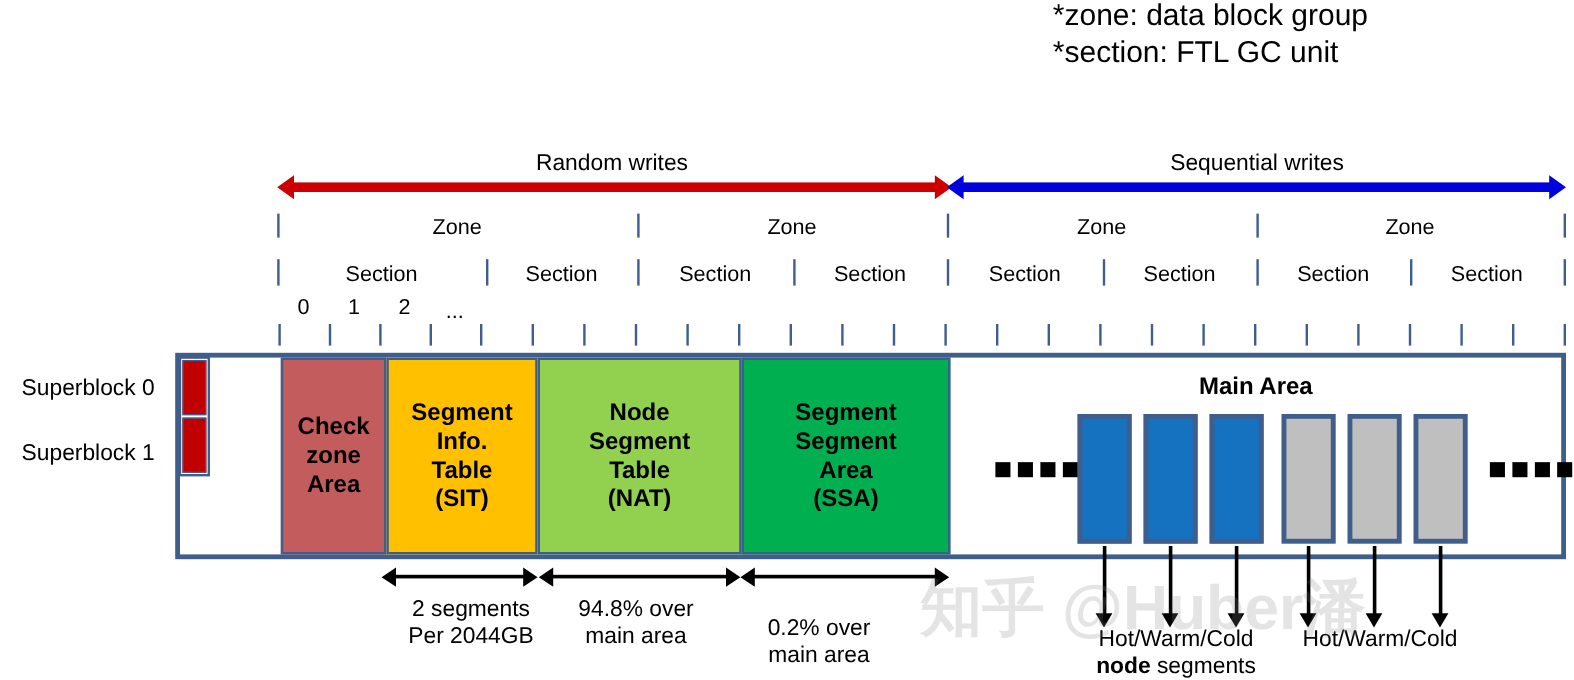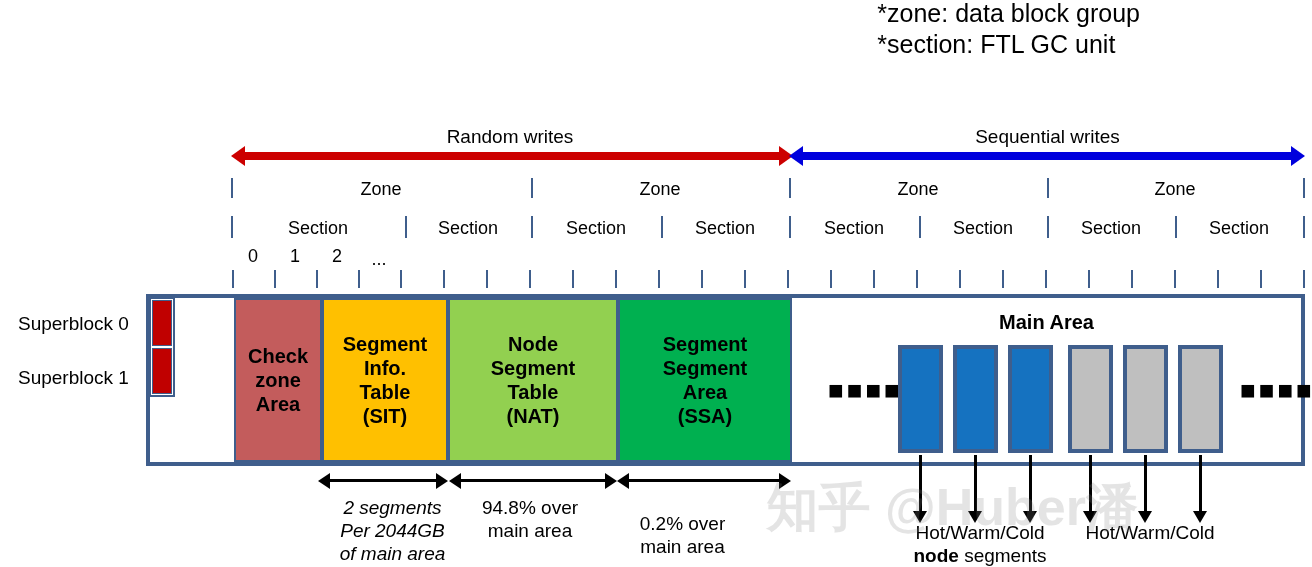--- a/index.html
+++ b/index.html
@@ -231,24 +231,23 @@
   <div class="abs segblk node" style="left:953px;"></div>
   <div class="abs segblk node" style="left:1008px;"></div>
 
   <div class="abs segblk data" style="left:1068px;"></div>
   <div class="abs segblk data" style="left:1123px;"></div>
   <div class="abs segblk data" style="left:1178px;"></div>
 
   <div class="abs mah-l" style="left:318px;top:473px;"></div>
   <div class="abs mbar" style="left:328px;top:479px;width:110px;"></div>
   <div class="abs mah-r" style="left:436px;top:473px;"></div>
-  <div class="abs mtext" style="left:300px;top:496px;width:185px;font-style:italic;">
+  <div class="abs mtext" style="left:300px;top:496px;width:185px;">
     <div>2 segments</div>
     <div>Per 2044GB</div>
-    <div>of main area</div>
   </div>
 
   <div class="abs mah-l" style="left:449px;top:473px;"></div>
   <div class="abs mbar" style="left:459px;top:479px;width:148px;"></div>
   <div class="abs mah-r" style="left:605px;top:473px;"></div>
   <div class="abs mtext" style="left:450px;top:496px;width:160px;">
     <div>94.8% over</div>
     <div>main area</div>
   </div>
 

